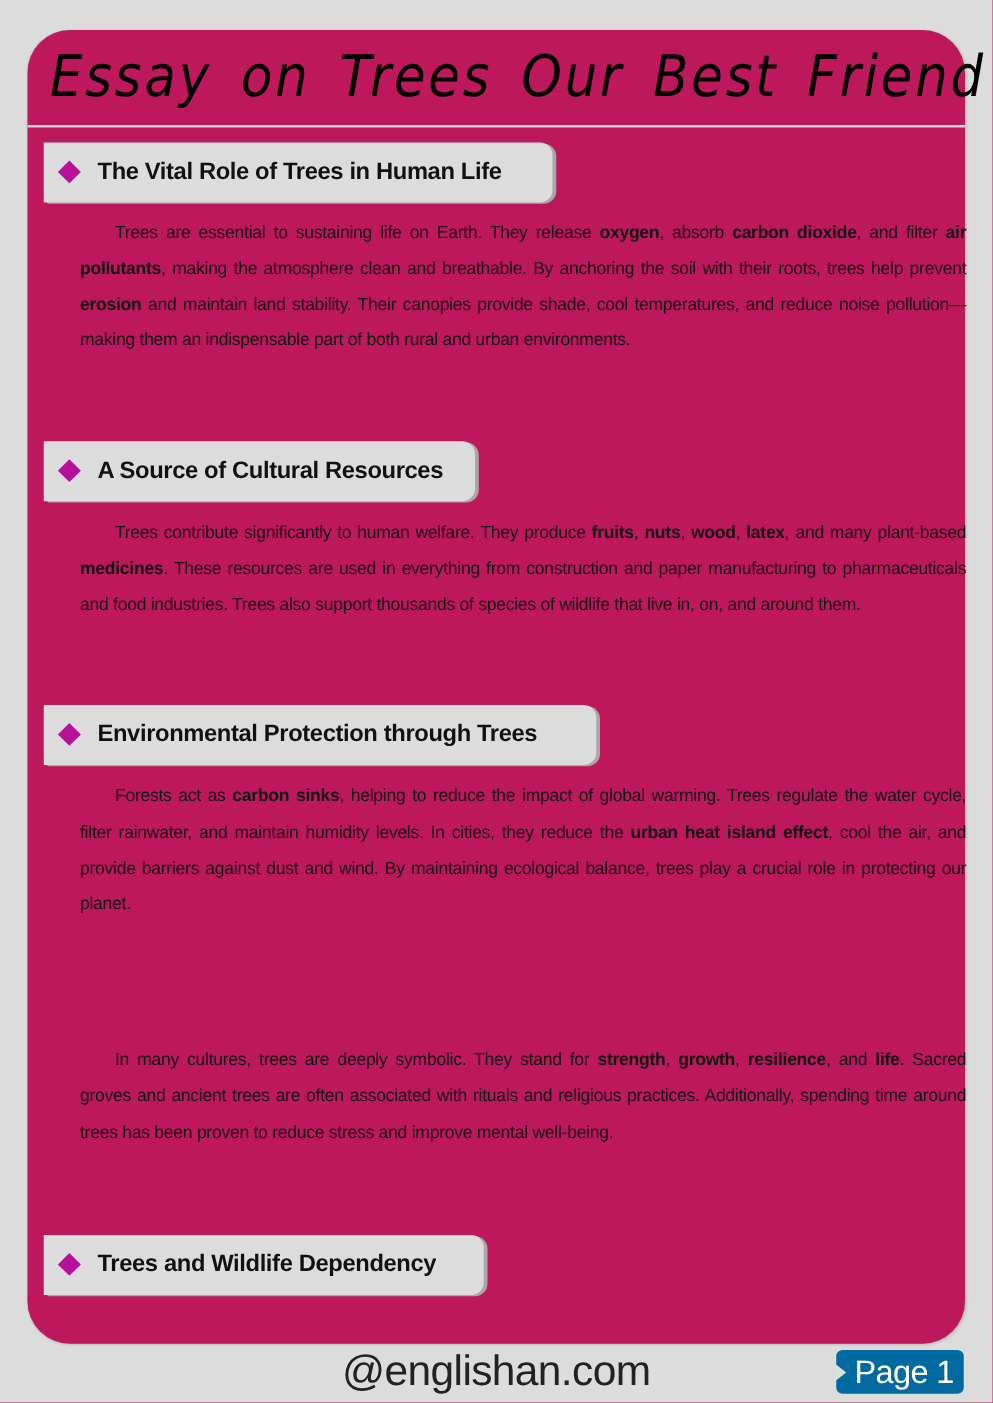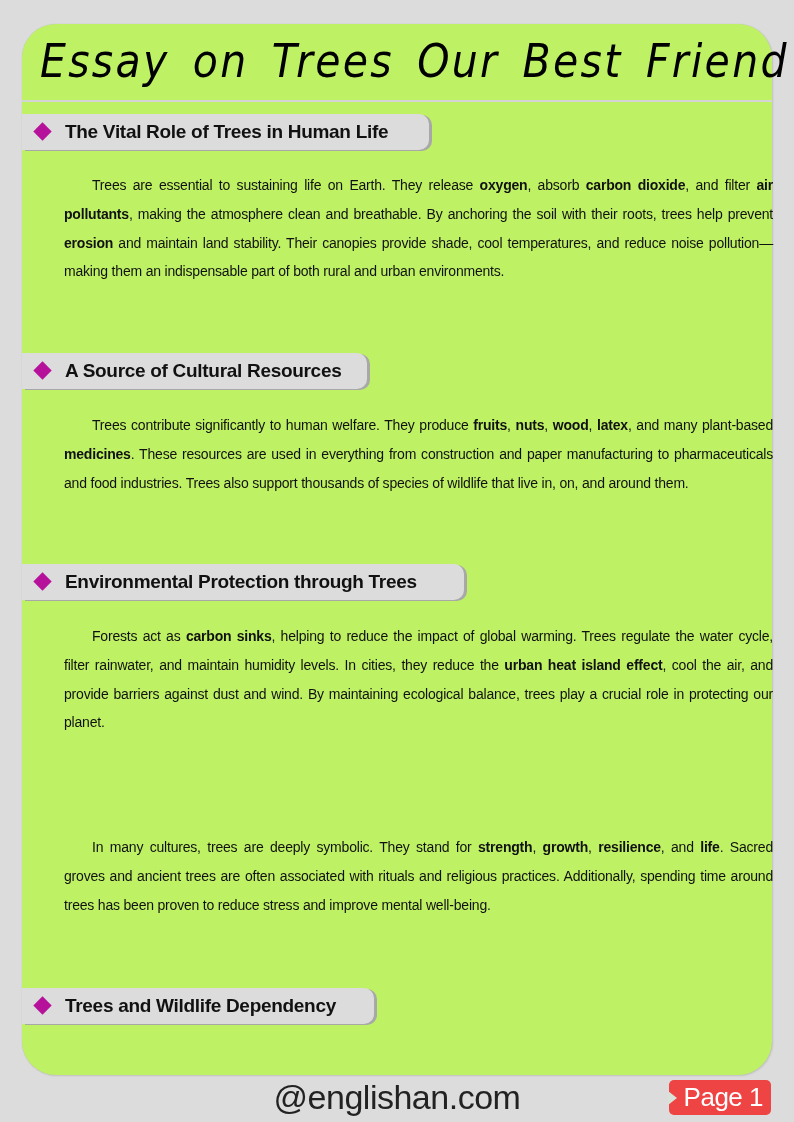--- a/index.html
+++ b/index.html
@@ -7,21 +7,21 @@
     width: 794px; height: 1122px;
     background: #dcdcdc;
     position: relative;
     overflow: hidden;
     font-family: "Liberation Sans", sans-serif;
   }
   .card {
     position: absolute;
     left: 22px; top: 24px;
     width: 750px; height: 1051px;
-    background: #bef264;
+    background: #be185d;
     border-radius: 34px;
     box-shadow: 0 0 1px #b8b8b8, 1px 1px 2px rgba(0,0,0,0.12);
   }
   .title-bar {
     position: absolute;
     left: 0; top: 0; width: 750px; height: 76px;
     border-bottom: 2px solid #d4d4d4;
   }
   .title {
     position: absolute;
@@ -31,22 +31,22 @@
     font-size: 41px;
     letter-spacing: 2.3px;
     word-spacing: 8px;
     color: #000;
     white-space: nowrap;
     transform: scaleY(1.12);
     transform-origin: left top;
   }
   .section-head {
     position: absolute;
-    left: 0;
-    height: 36px;
+    left: 13px;
+    height: 48px;
     background: #dcdcdc;
     border-radius: 0 10px 10px 0;
     box-shadow: 3px 1px 0 #a8a8a8;
     display: flex; align-items: center;
   }
   .diamond {
     position: absolute;
     left: 14px; top: 50%;
     width: 13px; height: 13px;
     margin-top: -7px;
@@ -79,21 +79,21 @@
     left: 0; width: 794px; top: 1078px;
     text-align: center;
     font-size: 34px;
     color: #222;
     letter-spacing: -0.5px;
   }
   .page-badge {
     position: absolute;
     left: 669px; top: 1080px;
     width: 102px; height: 35px;
-    background: #ef4444;
+    background: #0369a1;
     border-radius: 5px;
     color: #fff;
     font-size: 26px;
     display: flex; align-items: center; justify-content: flex-end;
     padding-right: 8px;
     box-sizing: border-box;
     letter-spacing: -0.5px;
   }
   .page-arrow {
     position: absolute;

